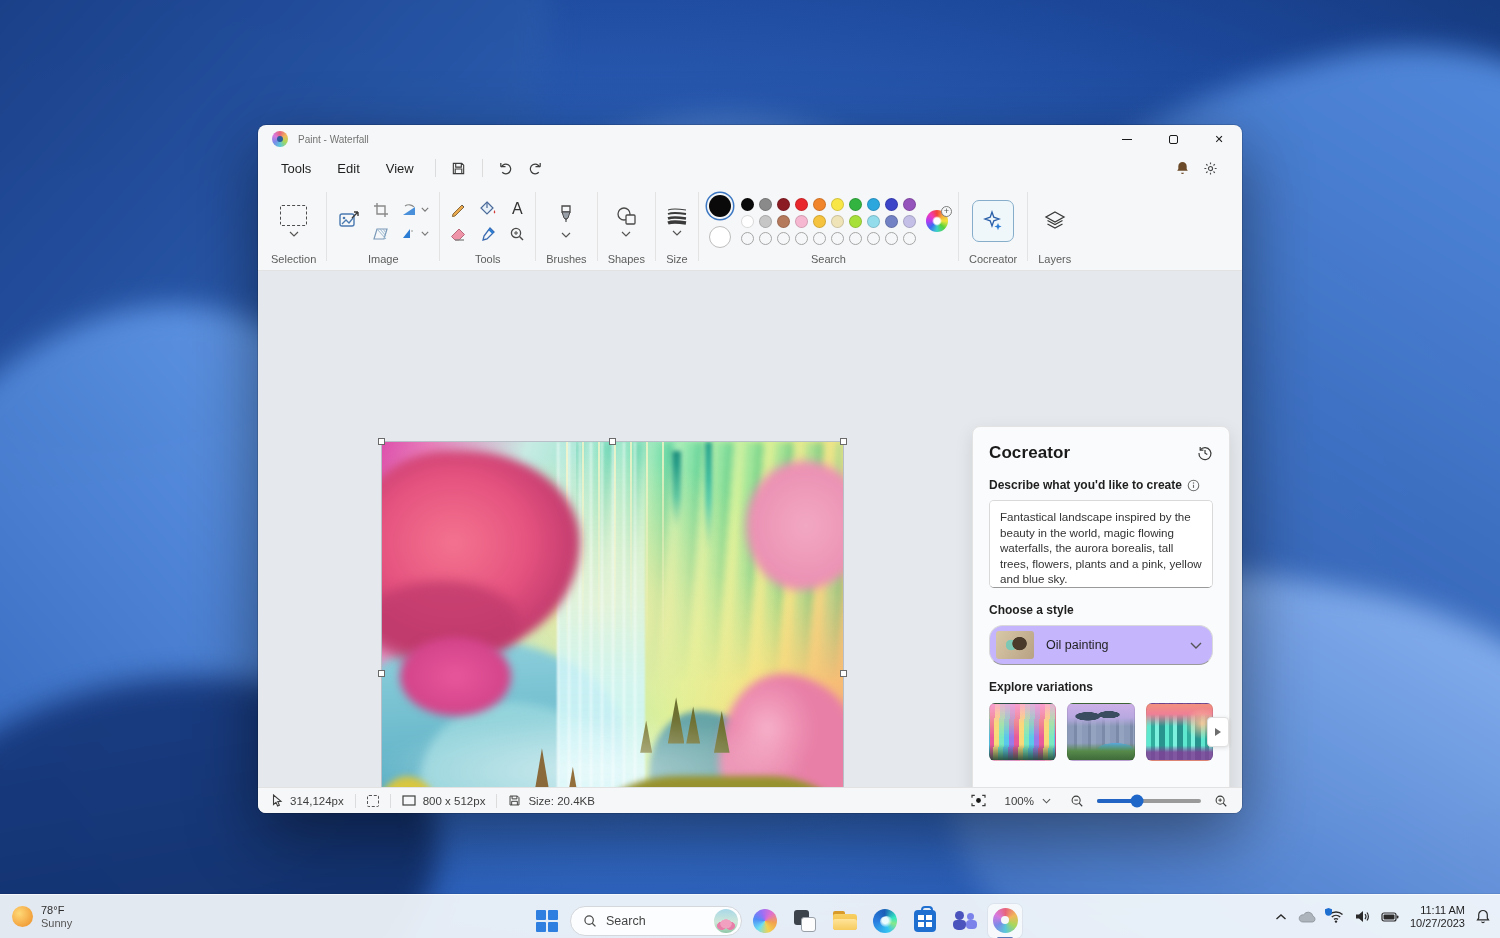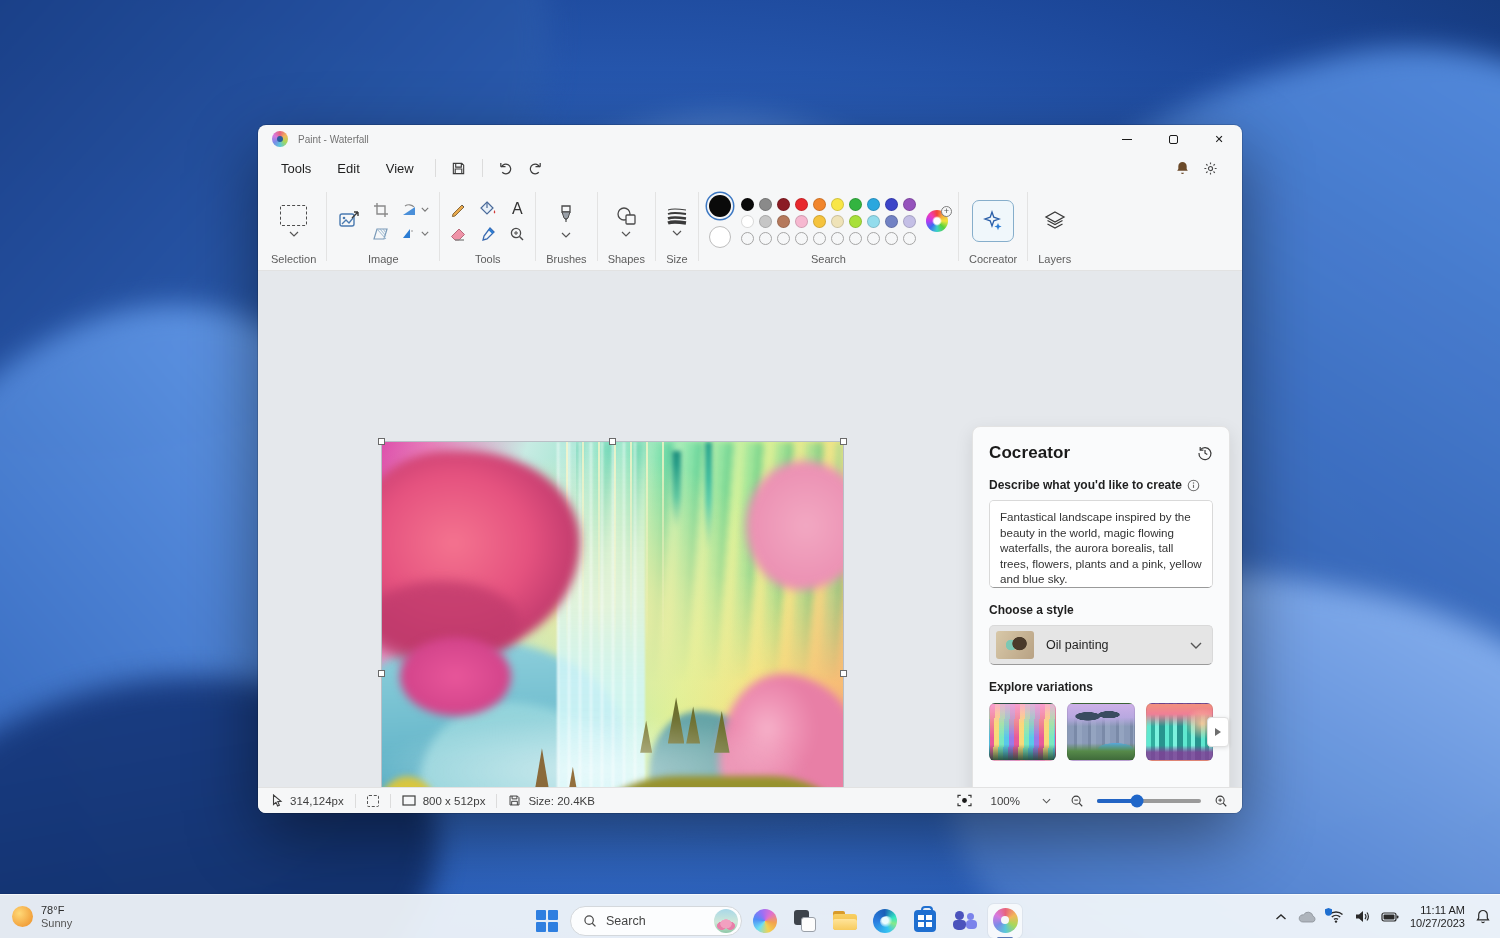--- a/index.html
+++ b/index.html
@@ -131,22 +131,22 @@
   
   .panel { position:absolute; left:714px; top:155px; width:258px; height:497px; background:#fafbfc;
     border:1px solid #e3e3e3; border-radius:8px; box-shadow:0 6px 18px rgba(0,0,0,.10);
     padding:16px; display:flex; flex-direction:column; }
   .panel-title-row { display:flex; align-items:center; justify-content:space-between; }
   .panel-title { font-size:17px; font-weight:700; color:#1a1a1a; letter-spacing:.1px; }
   .sec-label { font-size:12px; font-weight:700; color:#1f1f1f; margin-top:15px; display:flex; align-items:center; gap:5px; }
   .prompt-box { margin-top:8px; width:100%; height:88px; resize:none; border:1px solid #d9d9d9; border-bottom-color:#9a9a9a;
     border-radius:5px; background:#fff; padding:8px 10px; font-family:"Liberation Sans",sans-serif;
     font-size:11.6px; line-height:15.5px; color:#333; }
-  .style-dd { margin-top:8px; height:40px; border:1px solid #d9d9d9; border-bottom-color:#9a9a9a; border-radius:5px;
-    background:#e5e5e5; display:flex; align-items:center; padding:0 10px 0 6px; gap:12px; }
+  .style-dd { margin-top:8px; height:40px; border:1px solid #d9d9d9; border-bottom-color:#9a9a9a; border-radius:14px;
+    background:#c4b5fd; display:flex; align-items:center; padding:0 10px 0 6px; gap:12px; }
   .style-thumb { width:38px; height:28px; border-radius:3px;
     background:radial-gradient(40% 50% at 62% 45%, #4a3a2a 0 45%, transparent 50%),
       radial-gradient(30% 40% at 40% 50%, #7cc8b4 0 45%, transparent 50%),
       linear-gradient(120deg,#d8c8a8,#b8a284); }
   .style-dd .val { font-size:12.5px; color:#1f1f1f; flex:1; }
   .var-row { margin-top:9px; display:flex; gap:11px; position:relative; }
   .var-thumb { width:68px; height:58px; border-radius:6px; border:1px solid rgba(0,0,0,.08); }
   .v1 { background:linear-gradient(0deg, rgba(35,70,55,.9) 0%, rgba(35,70,55,0) 28%),
       linear-gradient(180deg, rgba(252,170,215,.85) 0%, rgba(252,214,130,.35) 35%, rgba(255,255,255,0) 60%),
       repeating-linear-gradient(92deg,#e85a9a 0 5px,#f7d97a 5px 10px,#7ae8c0 10px 15px,#59c8ea 15px 20px,#9a7ae8 20px 25px); }
@@ -165,21 +165,21 @@
   .tri-right { width:0; height:0; border-left:6px solid #6d6d6d; border-top:4.5px solid transparent; border-bottom:4.5px solid transparent; }
 
   
   .statusbar { height:26px; display:flex; align-items:center; background:#f6f7f8; border-top:1px solid #e2e2e2;
     font-size:11.5px; color:#3e3e3e; padding:0 14px; border-radius:0 0 8px 8px; flex:0 0 auto; }
   .st-seg { display:flex; align-items:center; gap:7px; padding:0 11px; }
   .st-seg:first-child { padding-left:0; }
   .st-div { width:1px; height:14px; background:#dcdcdc; }
   .st-right { margin-left:auto; display:flex; align-items:center; gap:13px; }
   .dashed-sq { width:12px; height:12px; border:1.4px dashed #555; border-radius:2px; }
-  .zoom-dd { display:flex; align-items:center; gap:22px; padding:2px 6px; border-radius:4px; }
+  .zoom-dd { display:flex; align-items:center; gap:8px; padding:2px 6px; border-radius:4px; }
   .slider { width:104px; height:4px; background:#9a9a9a; border-radius:2px; position:relative; }
   .slider .fill { position:absolute; left:0; top:0; bottom:0; width:38%; background:#2264c4; border-radius:2px; }
   .slider .thumb { position:absolute; left:38%; top:50%; transform:translate(-50%,-50%); width:13px; height:13px; border-radius:50%; background:#1f66c9; }
 
   
   .taskbar { position:absolute; left:0; right:0; bottom:0; height:44px; background:rgba(243,247,251,.93);
     border-top:1px solid rgba(255,255,255,.65); box-shadow:0 -1px 0 rgba(0,0,0,.06); }
   .weather { position:absolute; left:12px; top:0; bottom:0; display:flex; align-items:center; gap:8px; }
   .sun { width:21px; height:21px; border-radius:50%; background:radial-gradient(circle at 35% 35%, #ffd978, #f2a23d 70%, #e8922f); }
   .weather .wtxt { font-size:11px; color:#2d2d2d; line-height:13px; }

